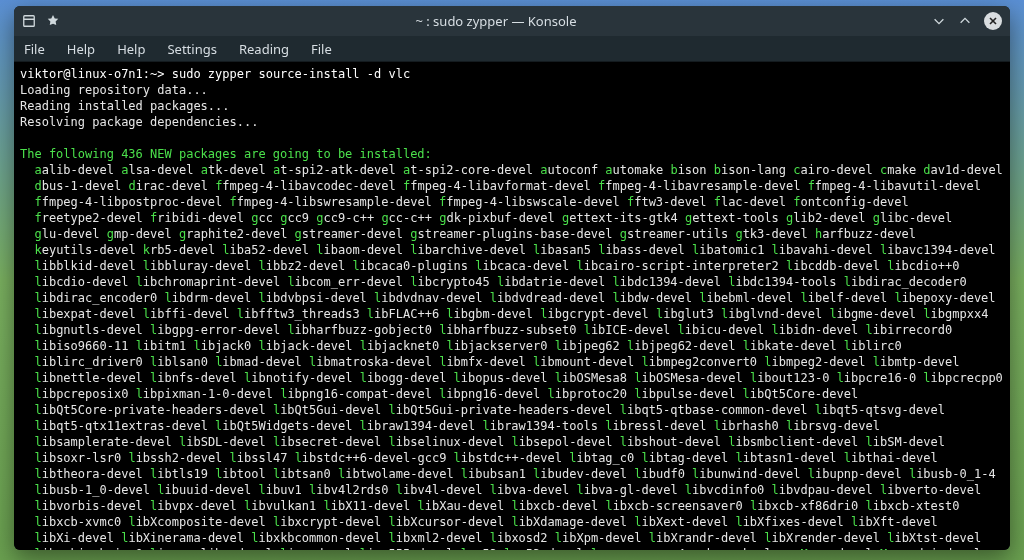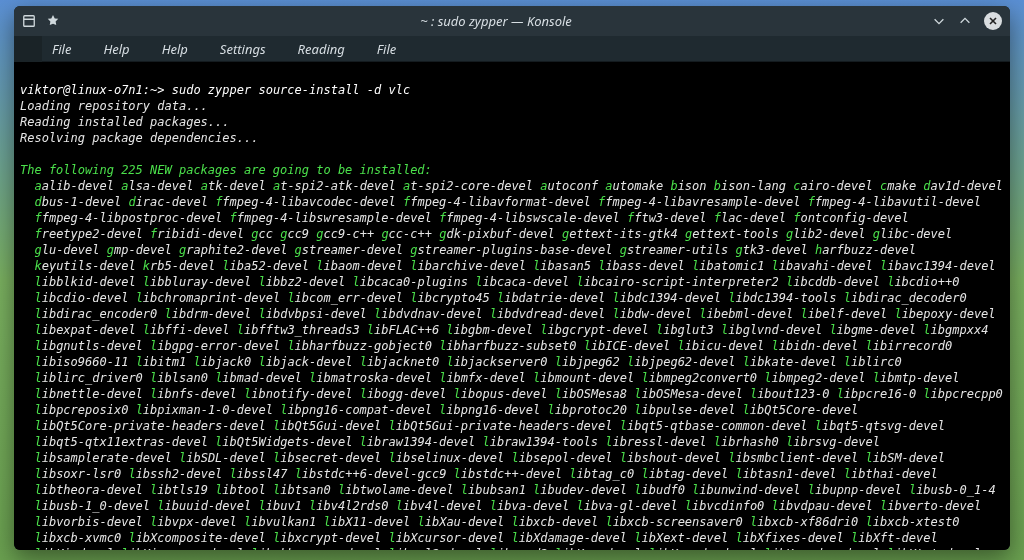--- a/index.html
+++ b/index.html
@@ -12,21 +12,20 @@
   }
   .window {
     position: absolute;
     left: 14px; top: 6px;
     width: 996px; height: 544px;
     background: #1a2327;
     border-radius: 6px;
     box-shadow: 0 8px 24px rgba(0,0,0,.45);
     display: flex; flex-direction: column;
     overflow: hidden;
-    font-style: italic;
   }
   .titlebar {
     height: 30px;
     background: #29343b;
     display: flex; align-items: center;
     padding: 0 8px;
     color: #cfd8dc;
     font-size: 13px;
   }
   .titlebar .left-icons { display: flex; gap: 10px; align-items: center; }
@@ -37,34 +36,33 @@
   .close-btn {
     width: 18px; height: 18px; border-radius: 50%;
     background: #d9dde0; color: #222;
     display: inline-flex; align-items: center; justify-content: center;
     font-size: 11px; font-weight: bold;
   }
   .menubar {
     height: 26px;
     background: #1f2a30;
     display: flex; align-items: center;
-    padding: 0 10px; gap: 32px;
+    padding: 0 10px; gap: 22px;
     color: #d7dee3; font-size: 13px;
     border-bottom: 1px solid #141b1f;
-    margin-left: 28px;
   }
   .menu-item { cursor: pointer; }
   .terminal {
     flex: 1;
     background: #000000;
     color: #e6e6e6;
     font-family: "DejaVu Sans Mono", "Liberation Mono", monospace;
     font-size: 12px;
     line-height: 16px;
-    padding: 20px 6px 2px 6px;
+    padding: 4px 6px 2px 6px;
     overflow: hidden;
     white-space: pre-wrap;
     word-break: break-word;
   }
   .prompt-user { color: #ffffff; }
   .prompt-cmd { color: #ffffff; }
   .hl { color: #4be04b; } 
   .pkg { color: #e6e6e6; }
   .header-line { color: #4be04b; font-weight: normal; }
 </style>
@@ -115,21 +113,21 @@
     <span class="menu-item">Settings</span>
     <span class="menu-item">Reading</span>
     <span class="menu-item">File</span>
   </div>
 
   <div class="terminal" id="term"><span class="prompt-user">viktor@linux-o7n1:~&gt;</span> <span class="prompt-cmd">sudo zypper source-install -d vlc</span>
 Loading repository data...
 Reading installed packages...
 Resolving package dependencies...
 
-<span class="header-line">The following 225 NEW packages are going to be installed:</span>
+<span class="header-line">The following 436 NEW packages are going to be installed:</span>
   <span class="hl">a</span><span class="pkg">alib-devel</span> <span class="hl">a</span><span class="pkg">lsa-devel</span> <span class="hl">a</span><span class="pkg">tk-devel</span> <span class="hl">a</span><span class="pkg">t-spi2-atk-devel</span> <span class="hl">a</span><span class="pkg">t-spi2-core-devel</span> <span class="hl">a</span><span class="pkg">utoconf</span> <span class="hl">a</span><span class="pkg">utomake</span> <span class="hl">b</span><span class="pkg">ison</span> <span class="hl">b</span><span class="pkg">ison-lang</span> <span class="hl">c</span><span class="pkg">airo-devel</span> <span class="hl">c</span><span class="pkg">make</span> <span class="hl">d</span><span class="pkg">av1d-devel</span>
   <span class="hl">d</span><span class="pkg">bus-1-devel</span> <span class="hl">d</span><span class="pkg">irac-devel</span> <span class="hl">f</span><span class="pkg">fmpeg-4-libavcodec-devel</span> <span class="hl">f</span><span class="pkg">fmpeg-4-libavformat-devel</span> <span class="hl">f</span><span class="pkg">fmpeg-4-libavresample-devel</span> <span class="hl">f</span><span class="pkg">fmpeg-4-libavutil-devel</span>
   <span class="hl">f</span><span class="pkg">fmpeg-4-libpostproc-devel</span> <span class="hl">f</span><span class="pkg">fmpeg-4-libswresample-devel</span> <span class="hl">f</span><span class="pkg">fmpeg-4-libswscale-devel</span> <span class="hl">f</span><span class="pkg">ftw3-devel</span> <span class="hl">f</span><span class="pkg">lac-devel</span> <span class="hl">f</span><span class="pkg">ontconfig-devel</span>
   <span class="hl">f</span><span class="pkg">reetype2-devel</span> <span class="hl">f</span><span class="pkg">ribidi-devel</span> <span class="hl">g</span><span class="pkg">cc</span> <span class="hl">g</span><span class="pkg">cc9</span> <span class="hl">g</span><span class="pkg">cc9-c++</span> <span class="hl">g</span><span class="pkg">cc-c++</span> <span class="hl">g</span><span class="pkg">dk-pixbuf-devel</span> <span class="hl">g</span><span class="pkg">ettext-its-gtk4</span> <span class="hl">g</span><span class="pkg">ettext-tools</span> <span class="hl">g</span><span class="pkg">lib2-devel</span> <span class="hl">g</span><span class="pkg">libc-devel</span>
   <span class="hl">g</span><span class="pkg">lu-devel</span> <span class="hl">g</span><span class="pkg">mp-devel</span> <span class="hl">g</span><span class="pkg">raphite2-devel</span> <span class="hl">g</span><span class="pkg">streamer-devel</span> <span class="hl">g</span><span class="pkg">streamer-plugins-base-devel</span> <span class="hl">g</span><span class="pkg">streamer-utils</span> <span class="hl">g</span><span class="pkg">tk3-devel</span> <span class="hl">h</span><span class="pkg">arfbuzz-devel</span>
   <span class="hl">k</span><span class="pkg">eyutils-devel</span> <span class="hl">k</span><span class="pkg">rb5-devel</span> <span class="hl">l</span><span class="pkg">iba52-devel</span> <span class="hl">l</span><span class="pkg">ibaom-devel</span> <span class="hl">l</span><span class="pkg">ibarchive-devel</span> <span class="hl">l</span><span class="pkg">ibasan5</span> <span class="hl">l</span><span class="pkg">ibass-devel</span> <span class="hl">l</span><span class="pkg">ibatomic1</span> <span class="hl">l</span><span class="pkg">ibavahi-devel</span> <span class="hl">l</span><span class="pkg">ibavc1394-devel</span>
   <span class="hl">l</span><span class="pkg">ibblkid-devel</span> <span class="hl">l</span><span class="pkg">ibbluray-devel</span> <span class="hl">l</span><span class="pkg">ibbz2-devel</span> <span class="hl">l</span><span class="pkg">ibcaca0-plugins</span> <span class="hl">l</span><span class="pkg">ibcaca-devel</span> <span class="hl">l</span><span class="pkg">ibcairo-script-interpreter2</span> <span class="hl">l</span><span class="pkg">ibcddb-devel</span> <span class="hl">l</span><span class="pkg">ibcdio++0</span>
   <span class="hl">l</span><span class="pkg">ibcdio-devel</span> <span class="hl">l</span><span class="pkg">ibchromaprint-devel</span> <span class="hl">l</span><span class="pkg">ibcom_err-devel</span> <span class="hl">l</span><span class="pkg">ibcrypto45</span> <span class="hl">l</span><span class="pkg">ibdatrie-devel</span> <span class="hl">l</span><span class="pkg">ibdc1394-devel</span> <span class="hl">l</span><span class="pkg">ibdc1394-tools</span> <span class="hl">l</span><span class="pkg">ibdirac_decoder0</span>
   <span class="hl">l</span><span class="pkg">ibdirac_encoder0</span> <span class="hl">l</span><span class="pkg">ibdrm-devel</span> <span class="hl">l</span><span class="pkg">ibdvbpsi-devel</span> <span class="hl">l</span><span class="pkg">ibdvdnav-devel</span> <span class="hl">l</span><span class="pkg">ibdvdread-devel</span> <span class="hl">l</span><span class="pkg">ibdw-devel</span> <span class="hl">l</span><span class="pkg">ibebml-devel</span> <span class="hl">l</span><span class="pkg">ibelf-devel</span> <span class="hl">l</span><span class="pkg">ibepoxy-devel</span>
   <span class="hl">l</span><span class="pkg">ibexpat-devel</span> <span class="hl">l</span><span class="pkg">ibffi-devel</span> <span class="hl">l</span><span class="pkg">ibfftw3_threads3</span> <span class="hl">l</span><span class="pkg">ibFLAC++6</span> <span class="hl">l</span><span class="pkg">ibgbm-devel</span> <span class="hl">l</span><span class="pkg">ibgcrypt-devel</span> <span class="hl">l</span><span class="pkg">ibglut3</span> <span class="hl">l</span><span class="pkg">ibglvnd-devel</span> <span class="hl">l</span><span class="pkg">ibgme-devel</span> <span class="hl">l</span><span class="pkg">ibgmpxx4</span>

